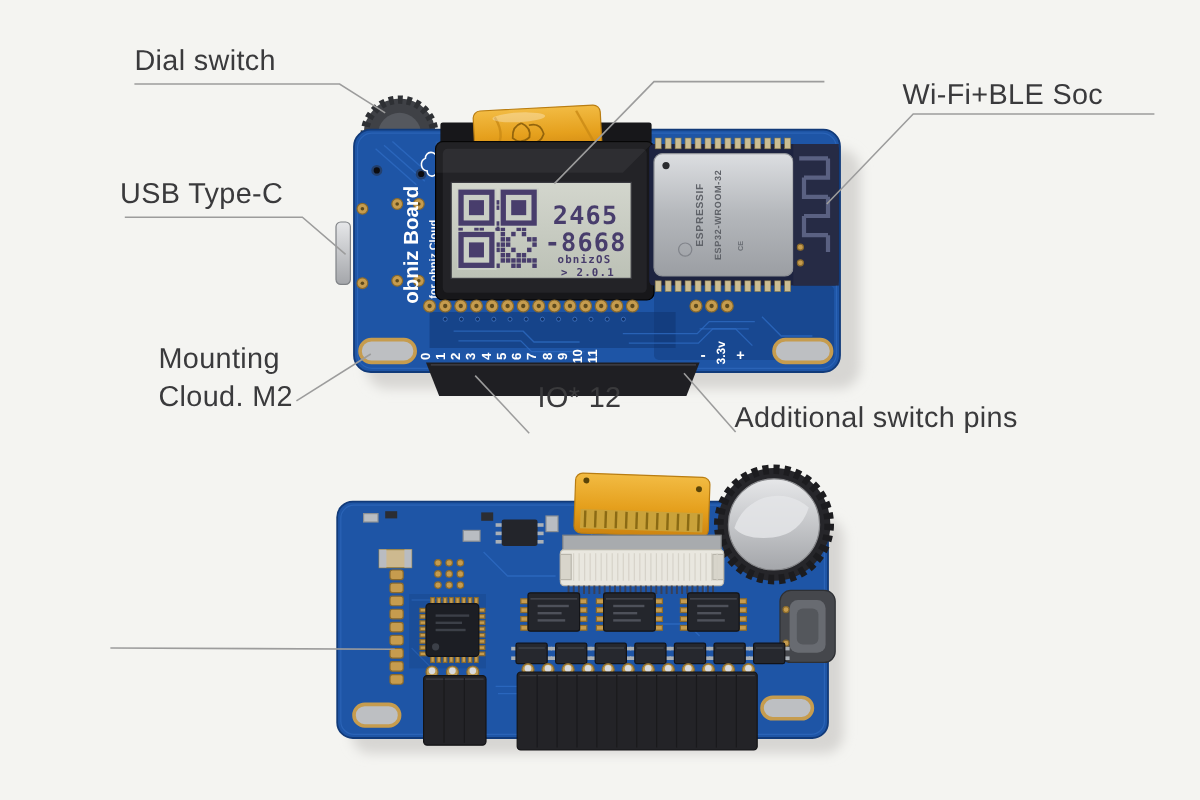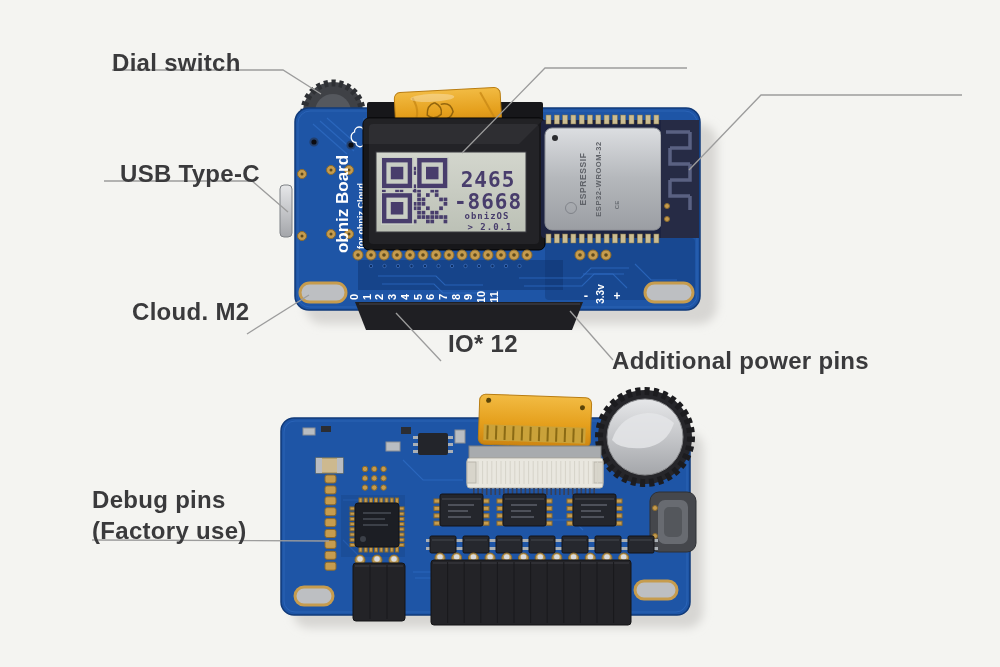--- a/index.html
+++ b/index.html
@@ -1,22 +1,22 @@
 <!DOCTYPE html>
 <html style="--background: #f4f4f1; --label-text: #3a3a3c; --callout-line: #9c9c9c; --pcb-blue: #1e55a6; --pcb-blue-dark: #143e7e; --gold: #c69c4e; --flex-orange: #e5a01d; --display-screen: #c9cec5; --display-pixel: #483d6c; --soc-shield: #b9bcc0;"><head>
 <meta charset="utf-8">
 <style>
   html,body{margin:0;padding:0;}
   body{background:var(--background,#f4f4f1);}
   .stage{position:relative;width:1000px;height:667px;overflow:hidden;
          background:var(--background,#f4f4f1);
          font-family:"Liberation Sans",sans-serif;}
   .scene{position:absolute;left:0;top:0;}
-  .label{position:absolute;font-weight:700;font-size:24px;line-height:31px;
-         color:var(--label-text,#3a3a3c);letter-spacing:.3px;white-space:nowrap;margin-top:12px;}
+  .label{position:absolute;font-weight:400;font-size:24px;line-height:31px;
+         color:var(--label-text,#3a3a3c);letter-spacing:.3px;white-space:nowrap;}
   .callout{stroke:var(--callout-line,#9c9c9c);stroke-width:1.3;fill:none;}
   .pcb{fill:var(--pcb-blue,#1e55a6);stroke:#113a79;stroke-width:1.5;}
   .bevel{fill:none;stroke:#3b78cf;stroke-width:1;opacity:.4;}
   .trace{fill:none;stroke:#2f6cc4;stroke-width:1.1;opacity:.75;}
   .zone{fill:#0e3069;}
   .gold{fill:#c69c4e;stroke:#8a6a2c;stroke-width:1;}
   .silk{fill:#ffffff;text-anchor:middle;}
   .pin-num{font:700 11px "Liberation Sans",sans-serif;fill:#fff;text-anchor:middle;}
   .disp-num{font:700 21px "DejaVu Sans Mono",monospace;fill:var(--display-pixel,#483d6c);
             text-anchor:middle;letter-spacing:1px;}
@@ -733,23 +733,21 @@
       <polyline class="callout" points="962,95 761,95 689,170"></polyline>
       <polyline class="callout" points="104,181 252,181 288,212"></polyline>
       <polyline class="callout" points="247,334 309,295"></polyline>
       <polyline class="callout" points="441,361 396,313"></polyline>
       <polyline class="callout" points="613,360 570,311"></polyline>
       <polyline class="callout" points="92,540 329,541"></polyline>
     </g>
   </svg>
 
   <div class="label" style="left:112px;top:35px">Dial switch</div>
-  <div class="label" style="left:120px;top:146px">USB Type-C</div>
+  <div class="label" style="left:752px;top:64px">Wi-Fi+BLE Soc</div>
+  <div class="label" style="left:100px;top:146px">USB Type-C</div>
   <div class="label" style="left:132px;top:284px">
+    <div>Mounting</div>
     <div>Cloud. M2</div>
   </div>
   <div class="label" style="left:448px;top:316px">IO* 12</div>
-  <div class="label" style="left:612px;top:333px">Additional power pins</div>
-  <div class="label" style="left:92px;top:472px">
-    <div>Debug pins</div>
-    <div>(Factory use)</div>
-  </div>
+  <div class="label" style="left:612px;top:333px">Additional switch pins</div>
 </div>
 
 </body></html>

